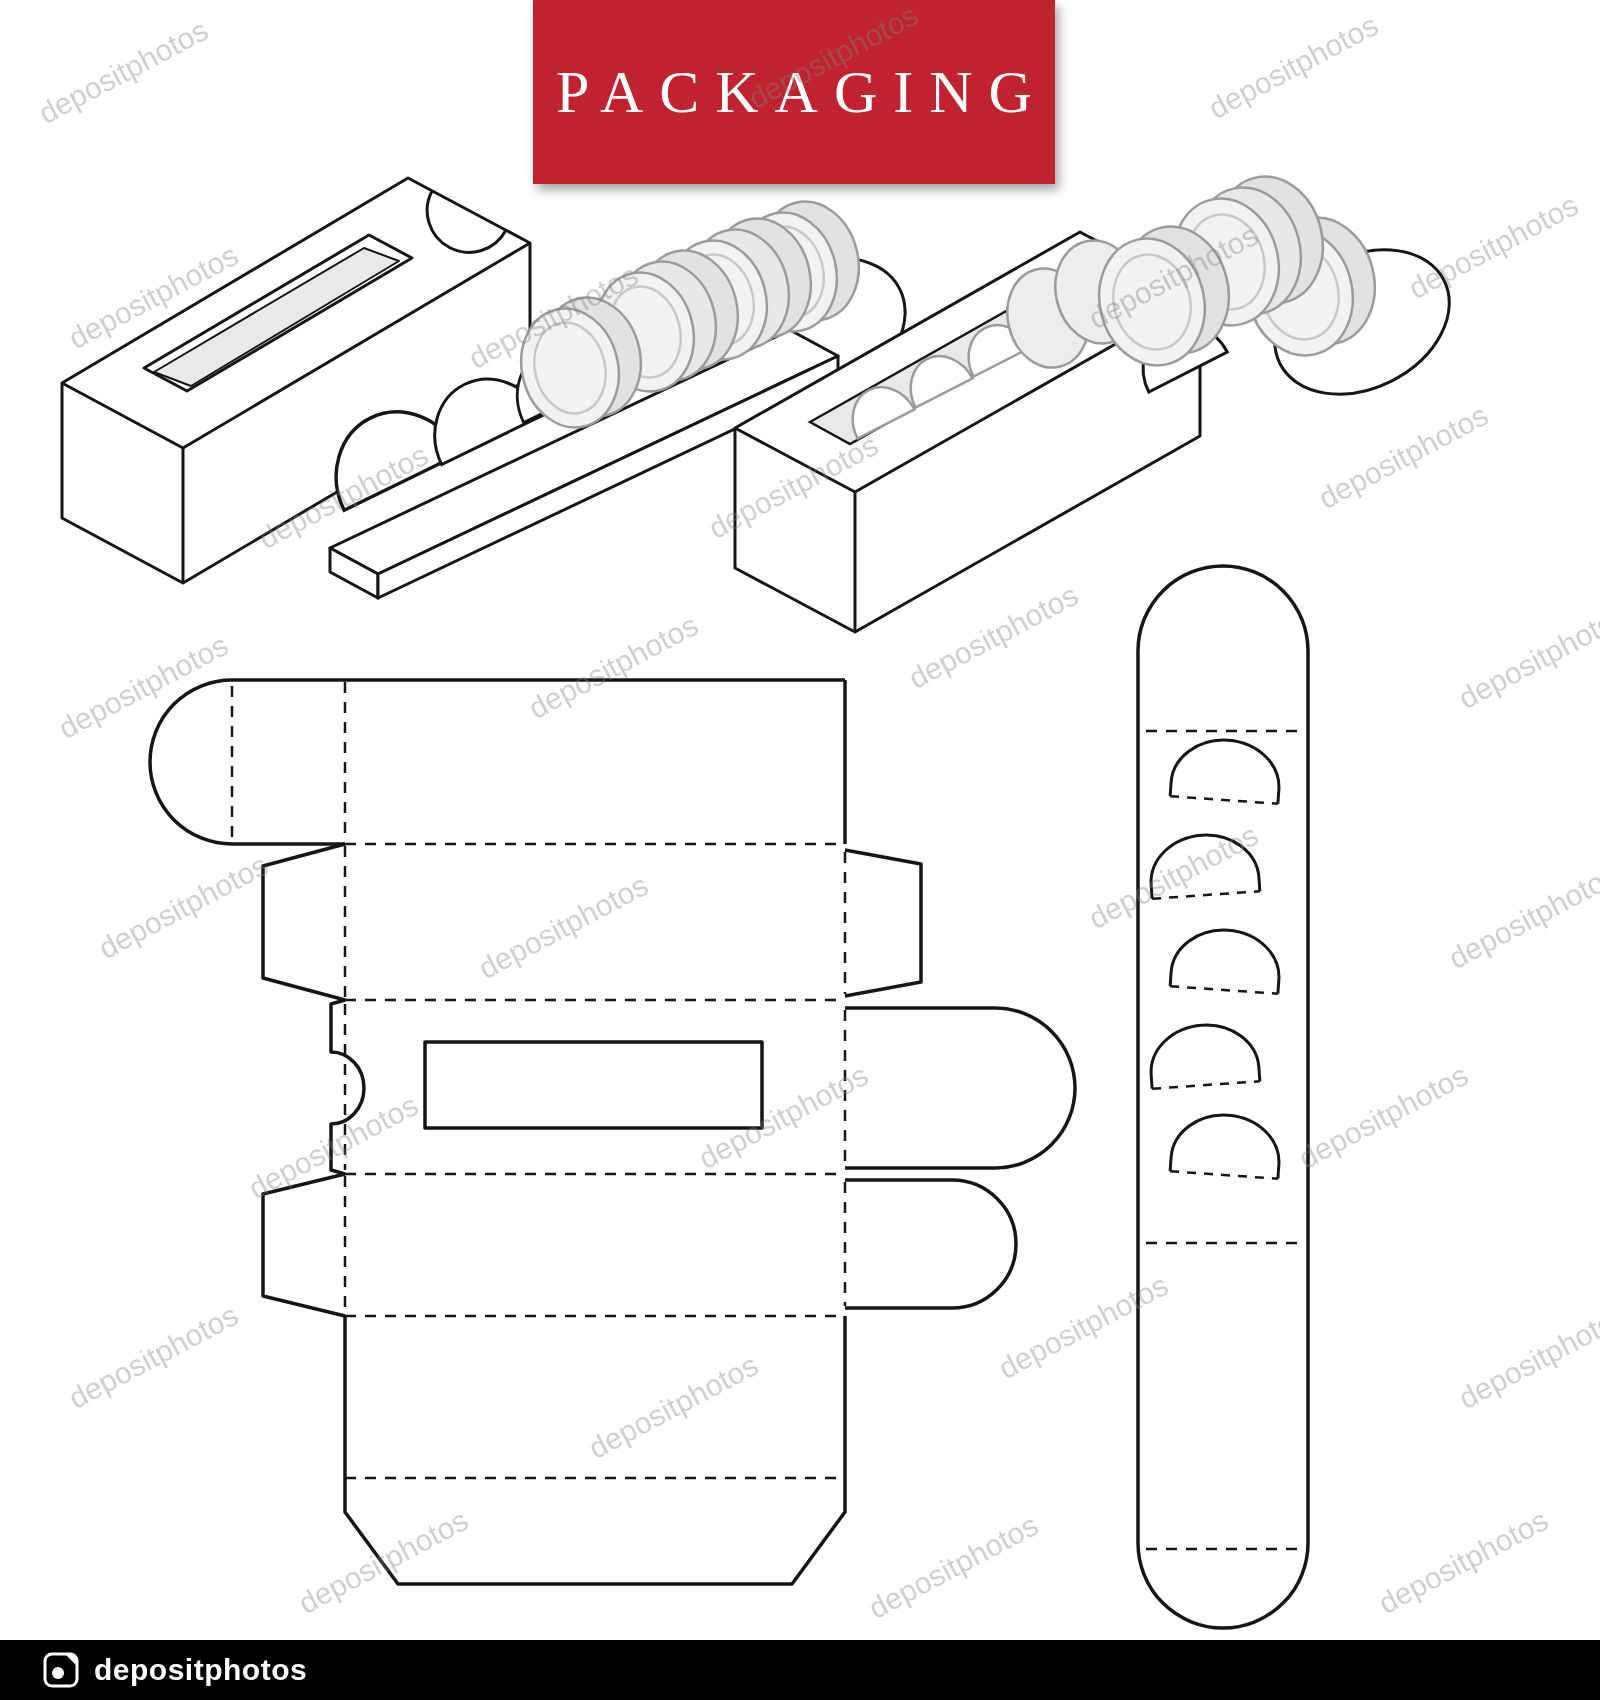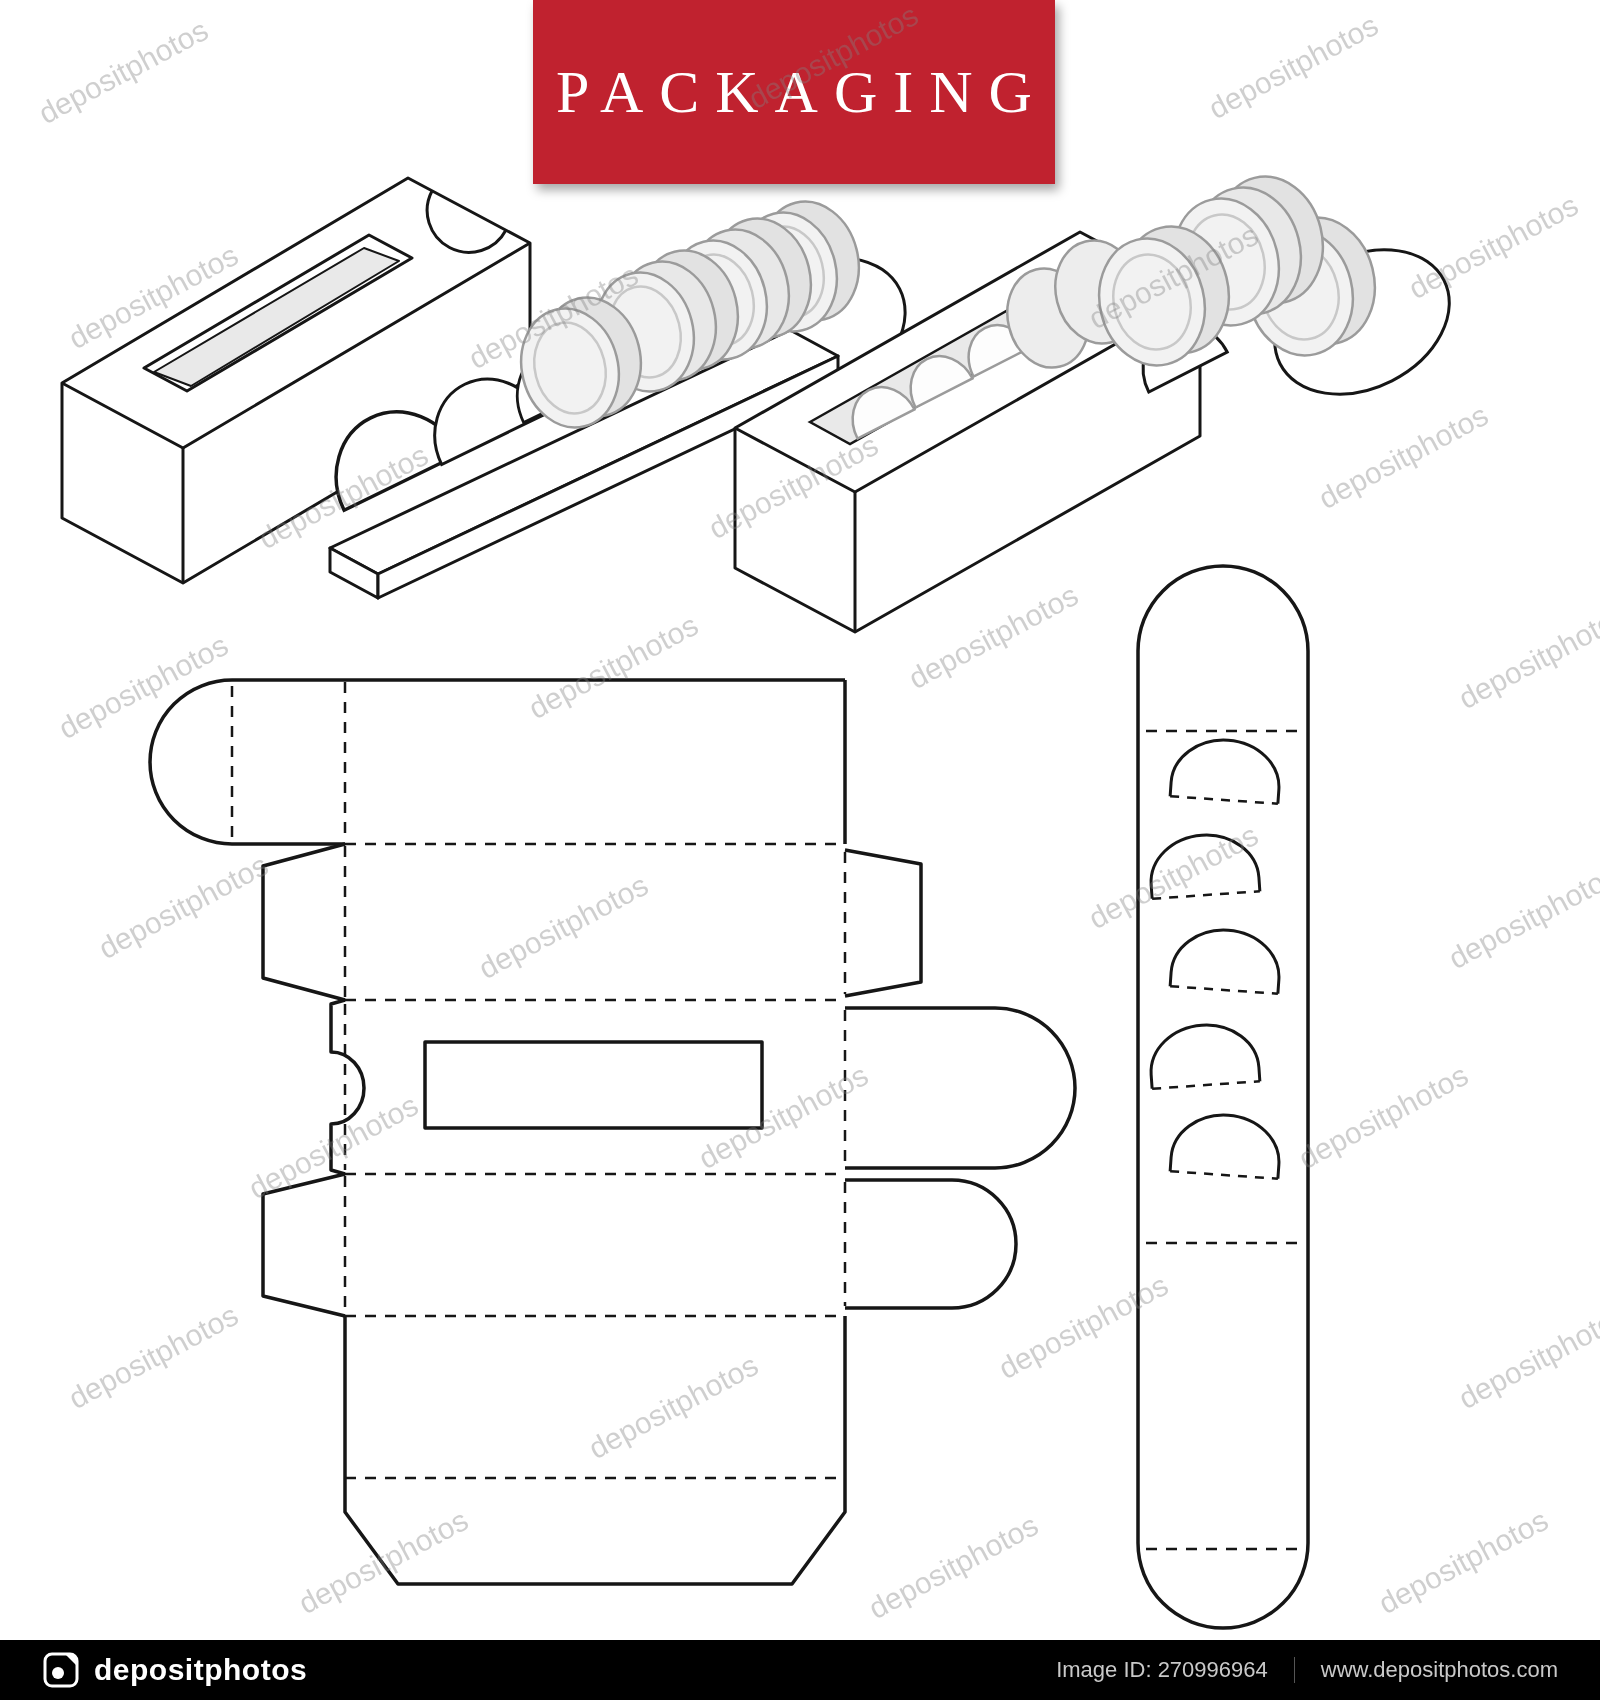--- a/index.html
+++ b/index.html
@@ -211,20 +211,15 @@
   <div class="footer-left">
     <span style="display:inline-flex;">
       <svg width="38" height="38" viewBox="0 0 38 38">
         <rect x="3" y="3" width="32" height="32" rx="7" fill="none" stroke="#ffffff" stroke-width="3"></rect>
         <path d="M23,3 h5 a7,7 0 0 1 7,7 v5 z" fill="#ffffff"></path>
         <circle cx="16" cy="22" r="6" fill="#ffffff"></circle>
       </svg>
     </span>
     <span class="brand">depositphotos</span>
   </div>
-  <div class="footer-right">
-    <span>Image ID: 270996964</span>
-    <span class="sep"></span>
-    <span>www.depositphotos.com</span>
-  </div>
 </div>
 
 </div>
 
 </body></html>

